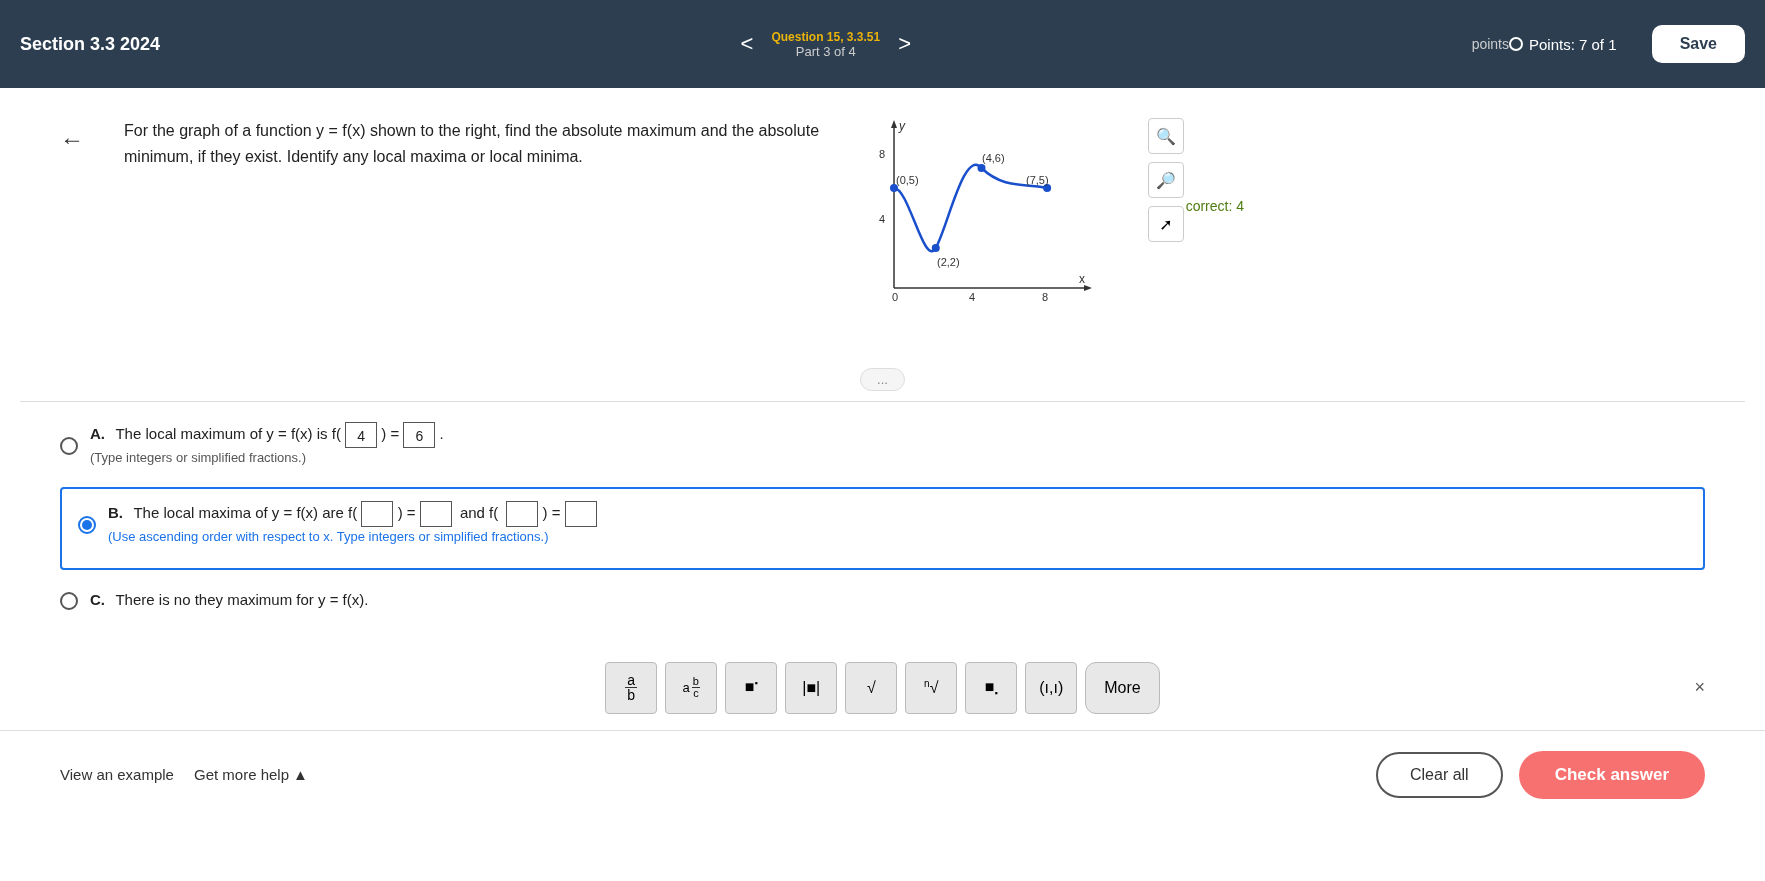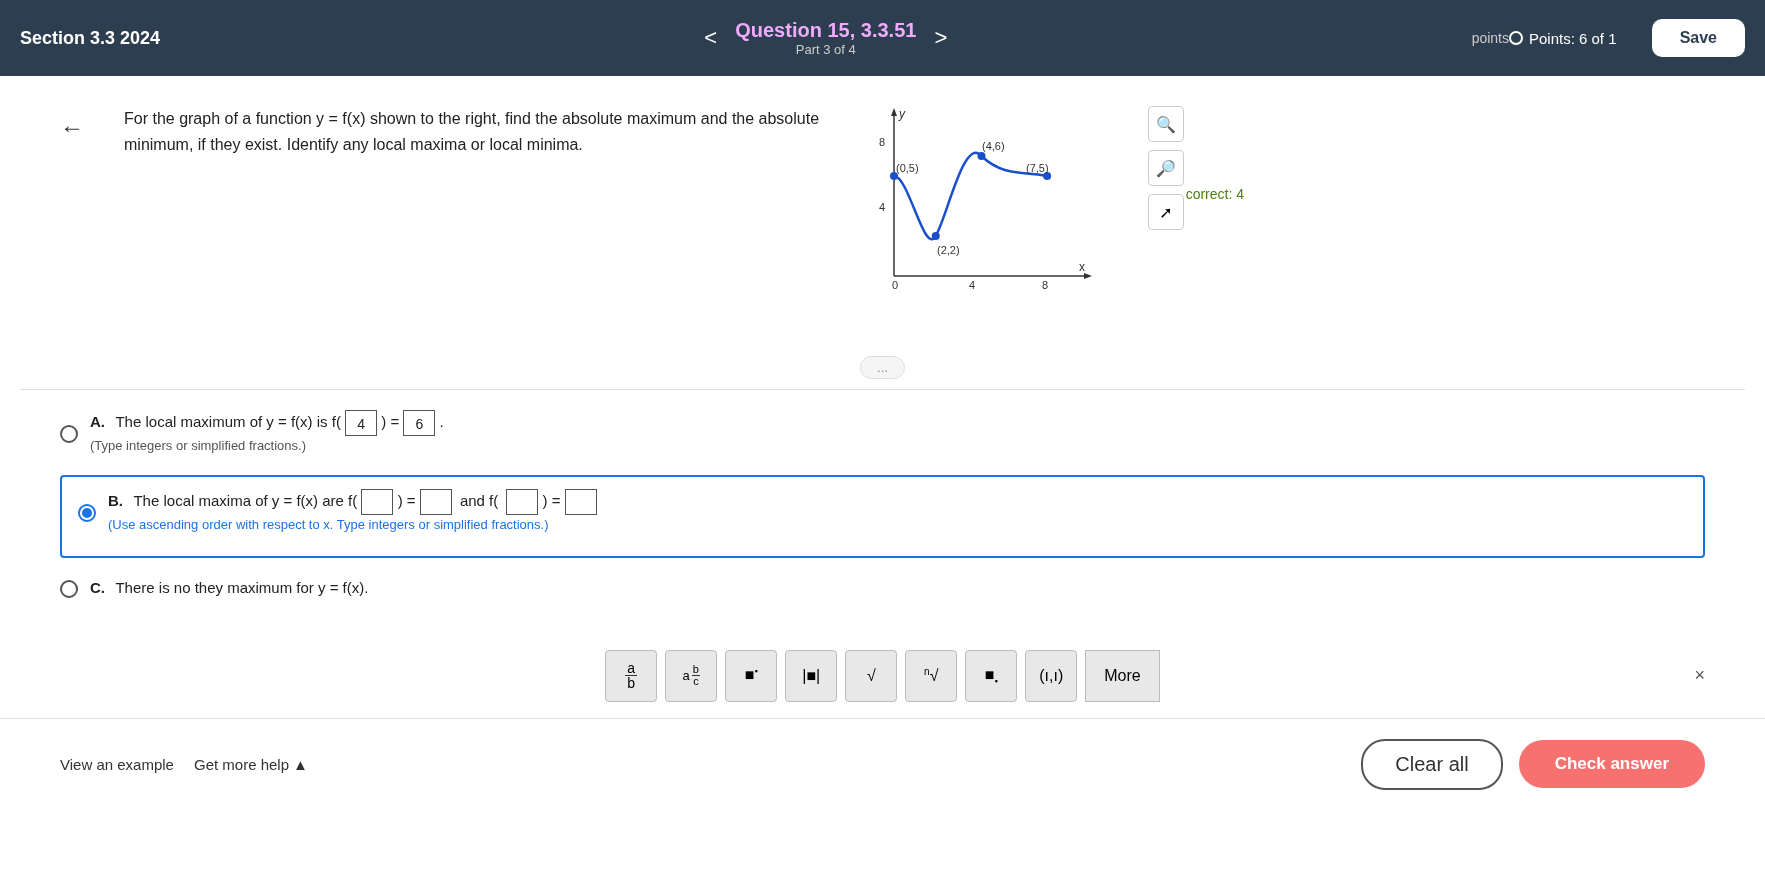--- a/index.html
+++ b/index.html
@@ -4,40 +4,40 @@
   <style>
     * { box-sizing: border-box; margin: 0; padding: 0; }
     body { font-family: Arial, sans-serif; background: #f0f0f0; width: 1765px; min-height: 881px; overflow-x: hidden; }
 
     .top-bar {
       background: #2c3e50;
       color: white;
       display: flex;
       align-items: center;
       padding: 8px 20px;
-      height: 76px;
+      height: 88px;
       gap: 20px;
     }
     .top-bar .section-label {
       font-size: 18px;
       font-weight: bold;
       color: white;
       min-width: 160px;
     }
     .top-bar .nav-area {
       display: flex;
       align-items: center;
       gap: 10px;
       flex: 1;
       justify-content: center;
     }
     .top-bar .question-title {
-      font-size: 20px;
+      font-size: 12px;
       font-weight: bold;
-      color: #f0abfc;
+      color: #eab308;
       text-align: right;
     }
     .top-bar .part-label {
       font-size: 13px;
       color: #ccc;
       text-align: center;
     }
     .nav-btn {
       background: none;
       border: none;
@@ -244,21 +244,21 @@
       min-width: 52px;
       height: 52px;
       display: flex;
       align-items: center;
       justify-content: center;
     }
 
     .more-btn {
       background: #e8e8e8;
       border: 1px solid #bbb;
-      border-radius: 0;
+      border-radius: 11px;
       padding: 8px 18px;
       font-size: 16px;
       cursor: pointer;
       height: 52px;
     }
 
     .close-x {
       position: absolute;
       right: 60px;
       font-size: 18px;
@@ -301,21 +301,21 @@
       display: flex;
       gap: 16px;
       align-items: center;
     }
 
     .clear-all-btn {
       background: white;
       border: 2px solid #555;
       border-radius: 24px;
       padding: 12px 32px;
-      font-size: 20px;
+      font-size: 16px;
       cursor: pointer;
       color: #333;
     }
 
     .check-answer-btn {
       background: #f87171;
       border: none;
       border-radius: 24px;
       padding: 14px 36px;
       font-size: 17px;
@@ -340,21 +340,21 @@
     <div style="text-align:center;">
       <div class="question-title">Question 15, 3.3.51</div>
       <div class="part-label">Part 3 of 4</div>
     </div>
     <button class="nav-btn">&gt;</button>
   </div>
   <div class="points-area">
     <span class="points-label">points</span>
     <span class="points-value">
       <span class="points-circle"></span>
-      <span>Points: 6 of 1</span>
+      <span>Points: 7 of 1</span>
     </span>
   </div>
   <button class="save-btn">Save</button>
 </div>
 
 <div class="main-content">
 
   <div class="question-area">
     <span class="back-arrow">←</span>
     <div class="question-text-area">

